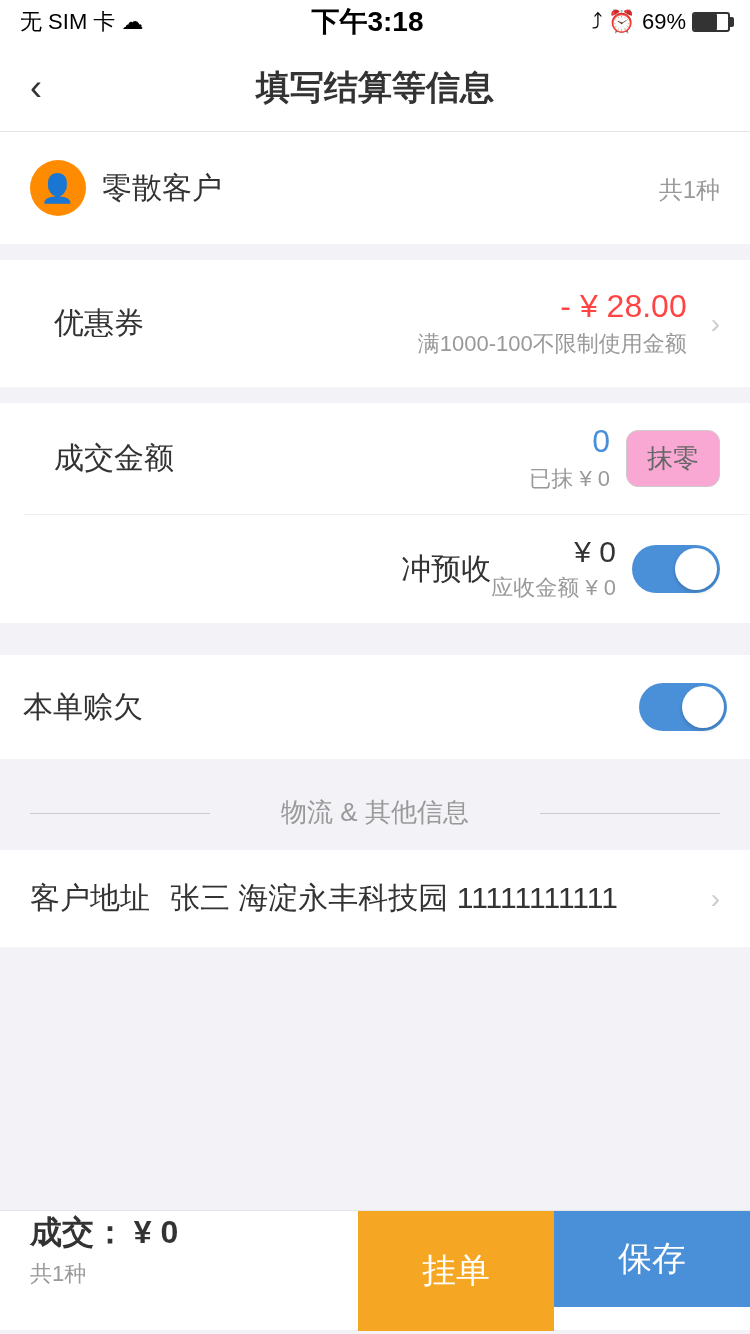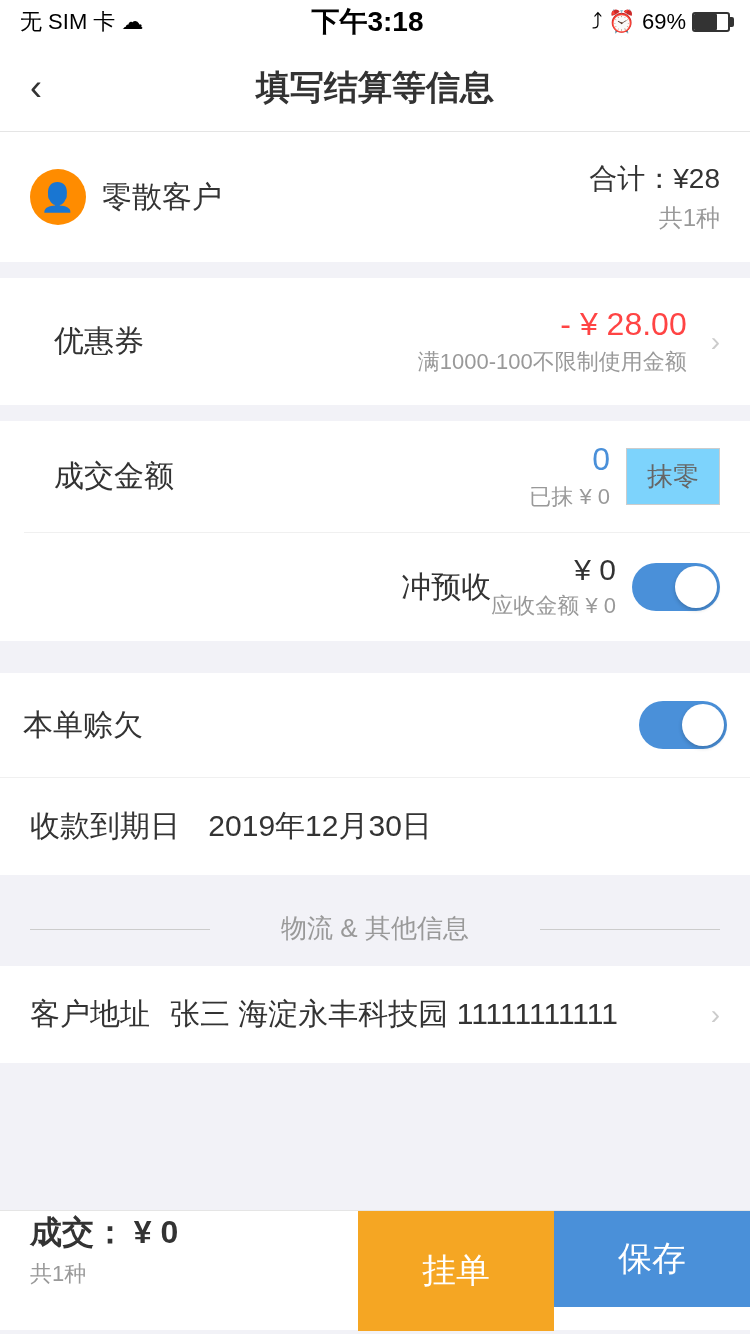--- a/index.html
+++ b/index.html
@@ -117,25 +117,25 @@
       align-items: center;
       justify-content: space-between;
       padding: 20px 30px;
       background: #fff;
     }
     .amount-right { display: flex; align-items: center; gap: 16px; }
     .amount-value { font-size: 32px; color: #4a90d9; font-weight: 500; }
     .amount-sub { font-size: 22px; color: #999; margin-top: 4px; }
     .round-btn {
       border: 1px solid #ccc;
-      border-radius: 0;
+      border-radius: 12px;
       padding: 10px 20px;
       font-size: 26px;
       color: #666;
-      background: #7dd3fc;
+      background: #f9a8d4;
       cursor: pointer;
     }
 
     
     .prepay-row {
       display: flex;
       align-items: center;
       justify-content: flex-end;
       padding: 20px 30px;
       background: #fff;
@@ -290,21 +290,20 @@
 <div class="content">
 
   <div class="customer-section">
     <div class="customer-left">
       <div class="customer-avatar">
         <span>👤</span>
       </div>
       <span class="customer-name">零散客户</span>
     </div>
     <div class="customer-right">
-      <div class="total-label">合计：¥28</div>
       <div class="total-count">共1种</div>
     </div>
   </div>
 
   <div class="list-section">
     <div class="list-row">
       <span class="row-label">优惠券</span>
       <div class="row-right">
         <div class="row-value">
           <div class="discount-amount">- ¥ 28.00</div>
@@ -345,24 +344,20 @@
 
   <div class="section-divider"></div>
 
   <div class="debt-section">
     <div class="debt-row">
       <span class="row-label">本单赊欠</span>
       <div class="toggle">
         <div class="toggle-knob"></div>
       </div>
     </div>
-    <div class="due-row">
-      <span>收款到期日</span>
-      <span class="due-date">2019年12月30日</span>
-    </div>
   </div>
 
   <div class="logistics-header">
     <span class="logistics-label">物流 &amp; 其他信息</span>
   </div>
 
   <div class="address-section">
     <div class="address-row">
       <span class="address-label">客户地址</span>
       <span class="address-value">张三 海淀永丰科技园 11111111111</span>

